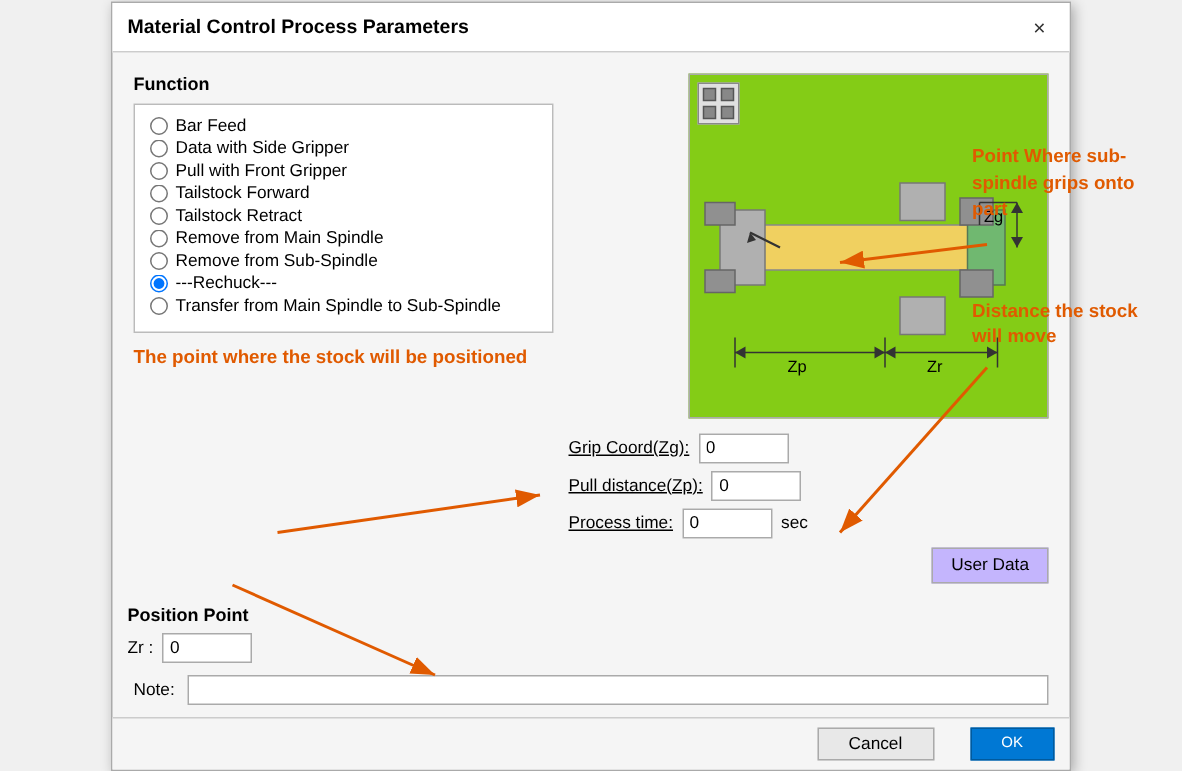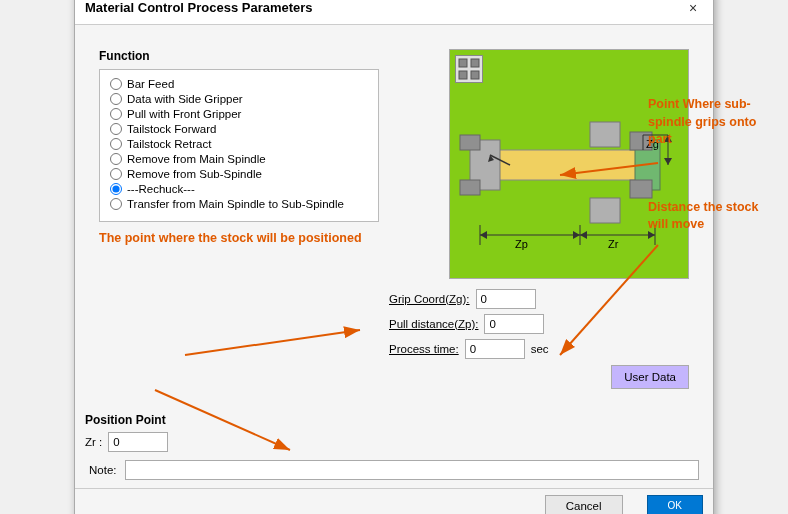--- a/index.html
+++ b/index.html
@@ -42,21 +42,21 @@
       align-items: center;
       justify-content: center;
       font-size: 14px;
       color: #333;
       border: none;
       background: none;
     }
 
     .dialog-body {
       display: flex;
-      padding: 24px;
+      padding: 14px;
       gap: 10px;
     }
 
     .section-label {
       font-weight: 600;
       margin-bottom: 6px;
       font-size: 12px;
     }
 
     .function-group {

